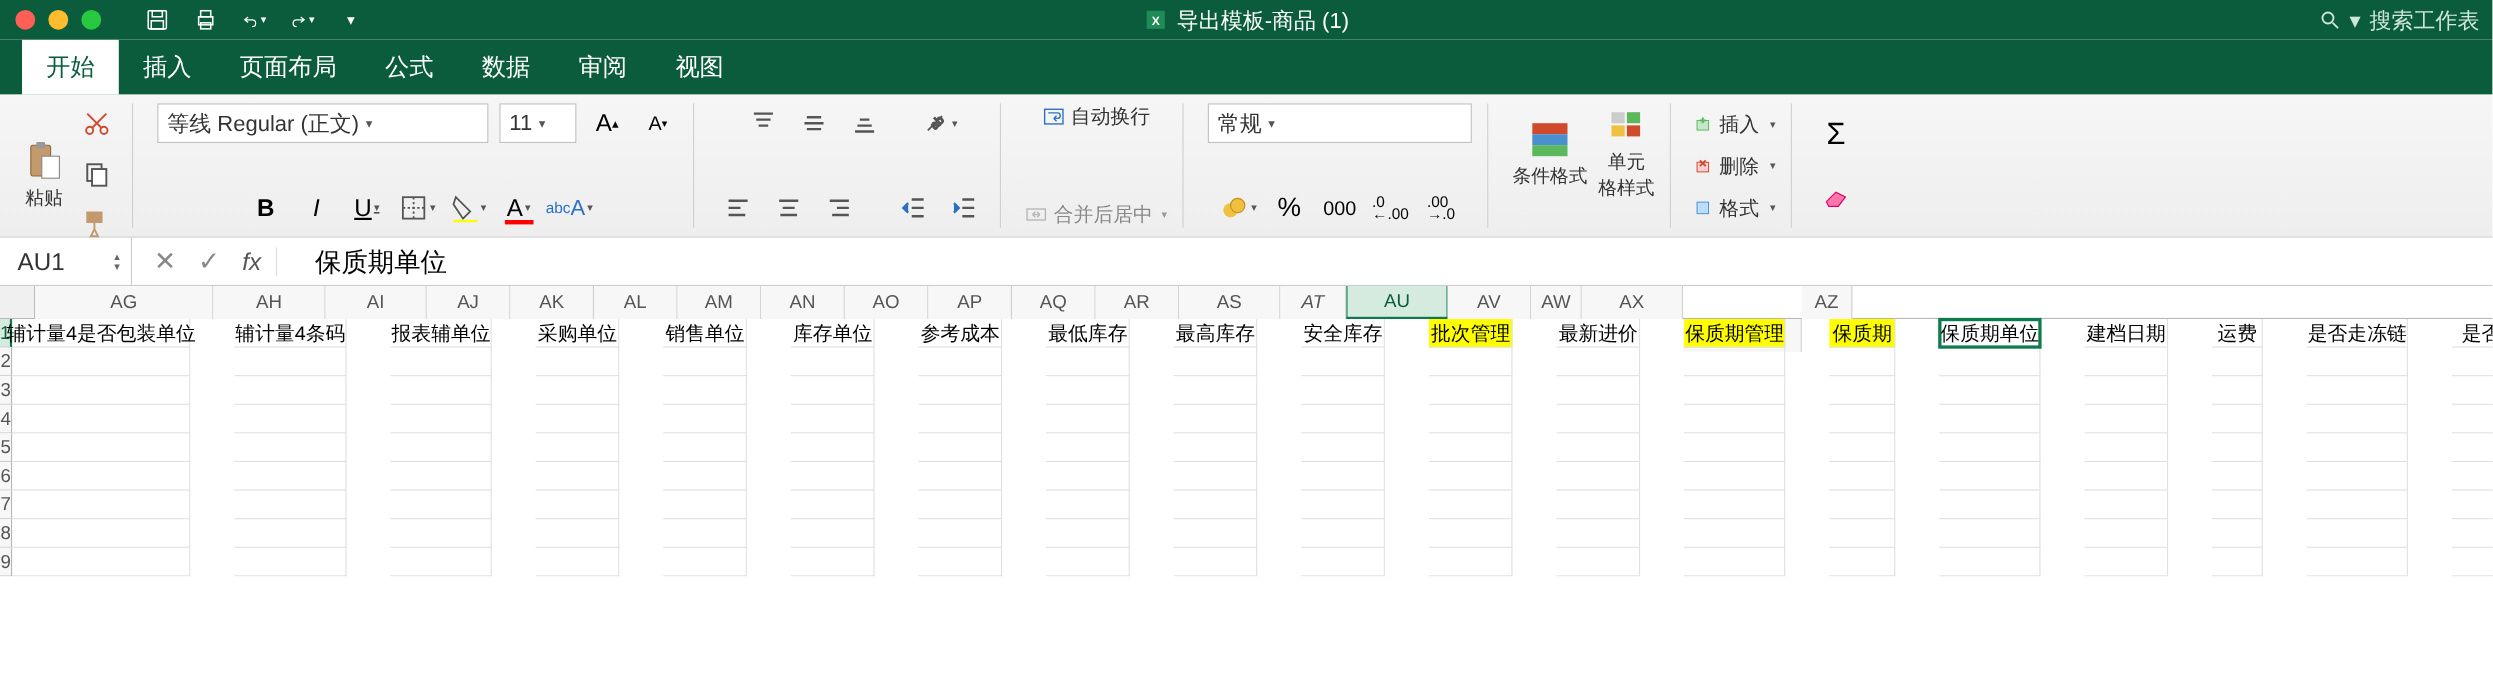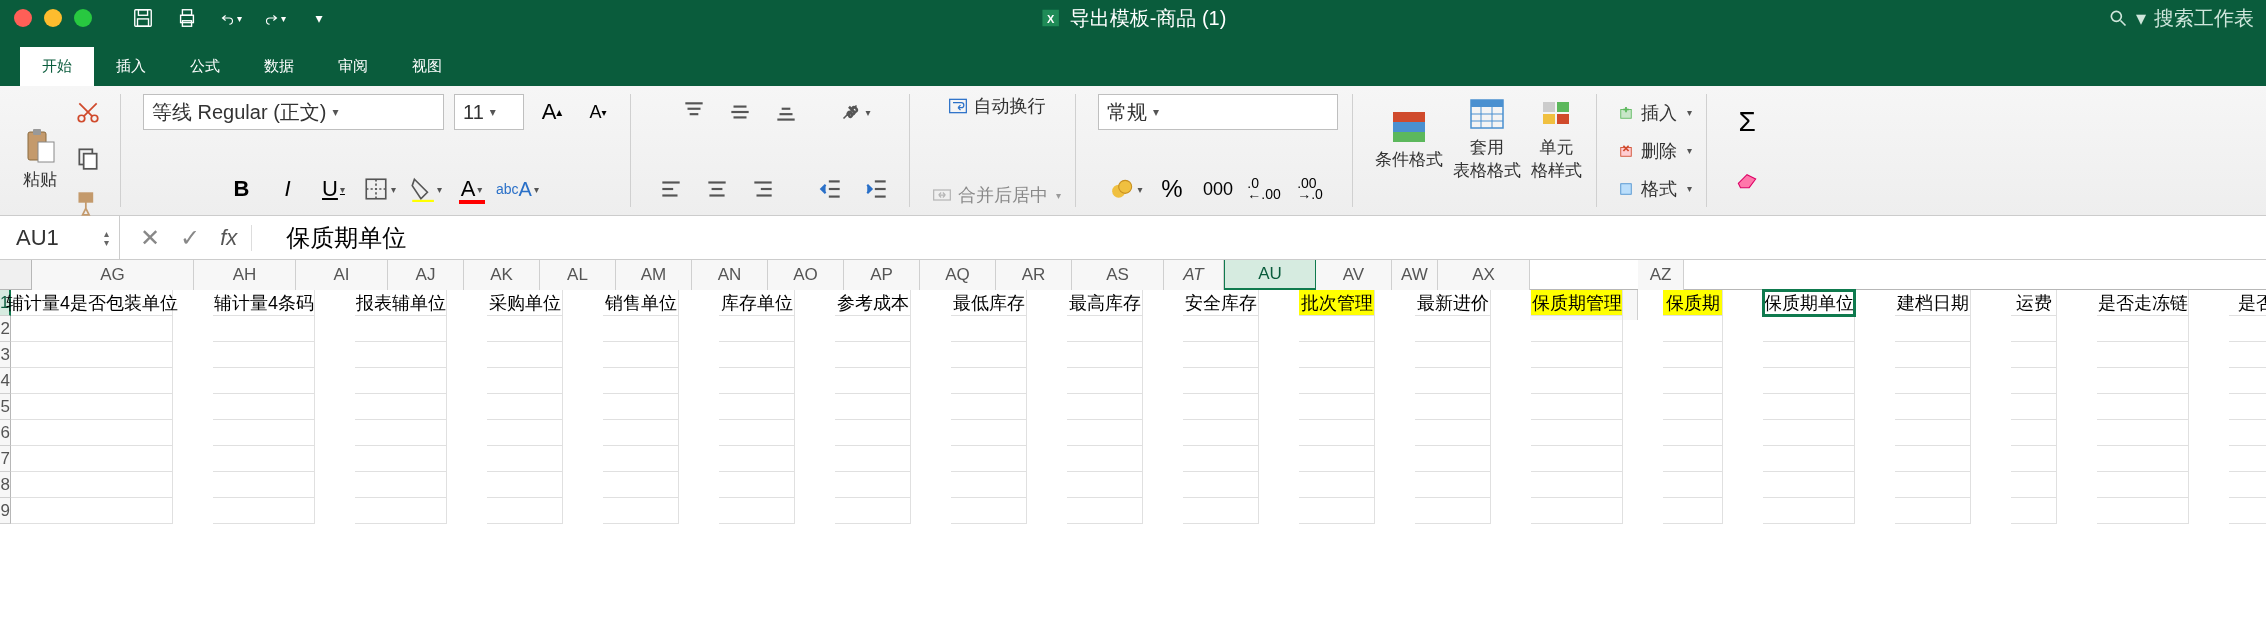--- a/index.html
+++ b/index.html
@@ -13,21 +13,21 @@
   .qat { display: flex; gap: 22px; margin-left: 40px; color: #fff; align-items: center; }
   .qat-icon { width: 22px; height: 22px; display: inline-flex; align-items: center; justify-content: center; cursor: pointer; }
   .qat svg { width: 22px; height: 22px; }
   .title-center { position: absolute; left: 50%; transform: translateX(-50%); color: #fff; font-size: 20px; display: flex; align-items: center; gap: 8px; }
   .title-center svg { width: 22px; height: 22px; }
   .search-area { position: absolute; right: 12px; color: #cfe6db; font-size: 20px; display: flex; align-items: center; gap: 8px; }
   .search-area svg { width: 20px; height: 20px; }
   
   
   .tabbar { height: 50px; background: #0a5c3c; display: flex; align-items: flex-end; padding: 0 14px 0 20px; }
-  .tab { color: #fff; font-size: 15px; padding: 10px 22px; cursor: pointer; }
+  .tab { color: #fff; font-size: 22px; padding: 10px 22px; cursor: pointer; }
   .tab.active { background: #fff; color: #0a5c3c; font-weight: 500; }
   
   
   .ribbon { height: 130px; background: linear-gradient(#f6f6f6,#eee); border-bottom: 1px solid #ccc; display: flex; align-items: stretch; padding: 8px 6px; gap: 8px; }
   .group { display: flex; flex-direction: column; justify-content: space-between; align-items: center; border-right: 1px solid #d0d0d0; padding: 0 14px; }
   .group:last-child { border-right: none; }
   .row { display: flex; align-items: center; gap: 10px; }
   .btn-large { display: flex; flex-direction: column; align-items: center; font-size: 17px; color: #333; gap: 2px; cursor: pointer; }
   .btn-large svg { width: 40px; height: 40px; }
   .btn-small { width: 36px; height: 36px; display: inline-flex; align-items: center; justify-content: center; border: 1px solid transparent; border-radius: 3px; cursor: pointer; }
@@ -116,20 +116,21 @@
         <line x1="15" y1="15" x2="21" y2="21"></line>
       </svg>
     <span style="color:#cfe6db;">▾</span>
     <span>搜索工作表</span>
   </div>
 </div>
 
 <div class="tabbar">
     <div class="tab active">开始</div>
     <div class="tab">插入</div>
+    <div class="tab">页面布局</div>
     <div class="tab">公式</div>
     <div class="tab">数据</div>
     <div class="tab">审阅</div>
     <div class="tab">视图</div>
   </div>
 
 <div class="ribbon">
 
   <div class="group">
     <div class="row">
@@ -327,32 +328,20 @@
 
   <div class="group">
     <div class="row">
       <div class="btn-large">
           <svg viewBox="0 0 40 40">
             <rect x="4" y="6" width="32" height="10" fill="#d04a2c"></rect>
             <rect x="4" y="16" width="32" height="10" fill="#4a90d0"></rect>
             <rect x="4" y="26" width="32" height="10" fill="#5cb85c"></rect>
           </svg>
           <span>条件格式</span>
-        </div>
-      <div class="btn-large">
-          <svg viewBox="0 0 40 40">
-            <rect x="4" y="6" width="32" height="28" fill="none" stroke="#4a90d0" stroke-width="1.5"></rect>
-            <rect x="4" y="6" width="32" height="7" fill="#4a90d0"></rect>
-            <line x1="4" y1="20" x2="36" y2="20" stroke="#4a90d0"></line>
-            <line x1="4" y1="27" x2="36" y2="27" stroke="#4a90d0"></line>
-            <line x1="14" y1="6" x2="14" y2="34" stroke="#4a90d0"></line>
-            <line x1="25" y1="6" x2="25" y2="34" stroke="#4a90d0"></line>
-          </svg>
-          <span style="white-space:pre-line;text-align:center;">套用
-表格格式</span>
         </div>
       <div class="btn-large">
           <svg viewBox="0 0 40 40">
             <rect x="6" y="8" width="12" height="10" fill="#ccc"></rect>
             <rect x="20" y="8" width="12" height="10" fill="#5cb85c"></rect>
             <rect x="6" y="20" width="12" height="10" fill="#f0c040"></rect>
             <rect x="20" y="20" width="12" height="10" fill="#d04a2c"></rect>
           </svg>
           <span style="white-space:pre-line;text-align:center;">单元
 格样式</span>

